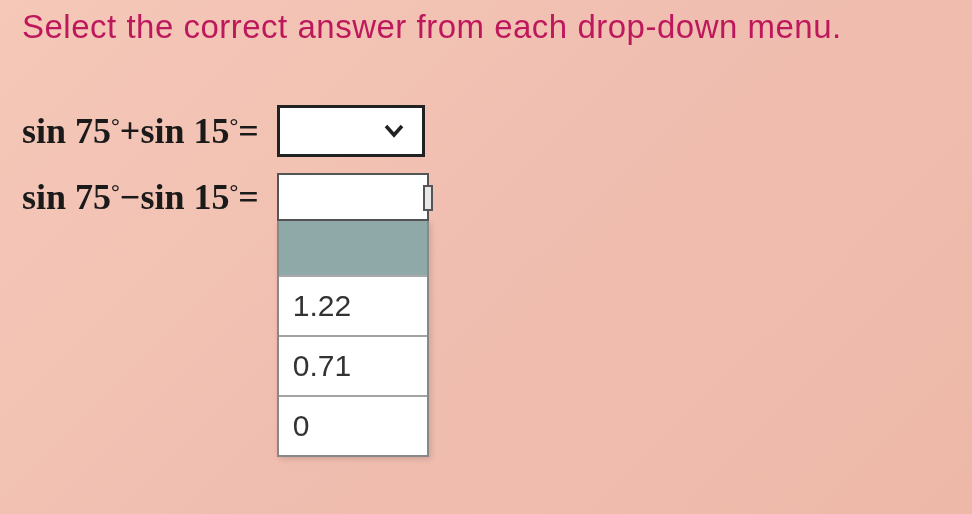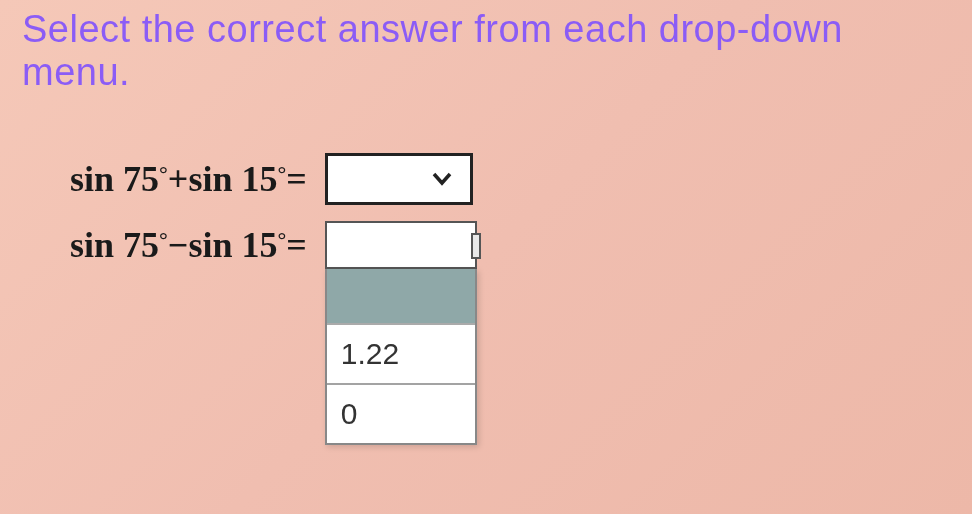--- a/index.html
+++ b/index.html
@@ -5,29 +5,28 @@
   * { margin: 0; padding: 0; box-sizing: border-box; }
   body {
     width: 972px;
     height: 514px;
     background: linear-gradient(135deg, #f5c8b8 0%, #f0beb0 50%, #edb8a8 100%);
     font-family: Georgia, 'Times New Roman', serif;
     overflow: hidden;
     position: relative;
   }
   .instruction {
-    font-size: 38px;
-    color: #8b5cf6;
+    font-size: 33px;
+    color: #be185d;
     padding: 8px 22px;
     letter-spacing: 0.5px;
     font-family: Arial, Helvetica, sans-serif;
   }
   .content {
     padding: 50px 22px 0 22px;
-    margin-left: 48px;
   }
   .equation-row {
     display: flex;
     align-items: center;
     margin-bottom: 12px;
     height: 54px;
   }
   .math {
     font-size: 36px;
     font-weight: bold;
@@ -153,18 +152,19 @@
       <span class="deg">°</span>
       <span> = </span>
     </div>
     <div class="dropdown-open">
       <div class="dropdown-open-box">
         <div class="dropdown-open-handle"></div>
       </div>
       <div class="options-list">
         <div class="option highlighted"></div>
         <div class="option">1.22</div>
+        <div class="option">0.71</div>
         <div class="option">0</div>
       </div>
     </div>
   </div>
 
 </div>
 
 </body></html>

